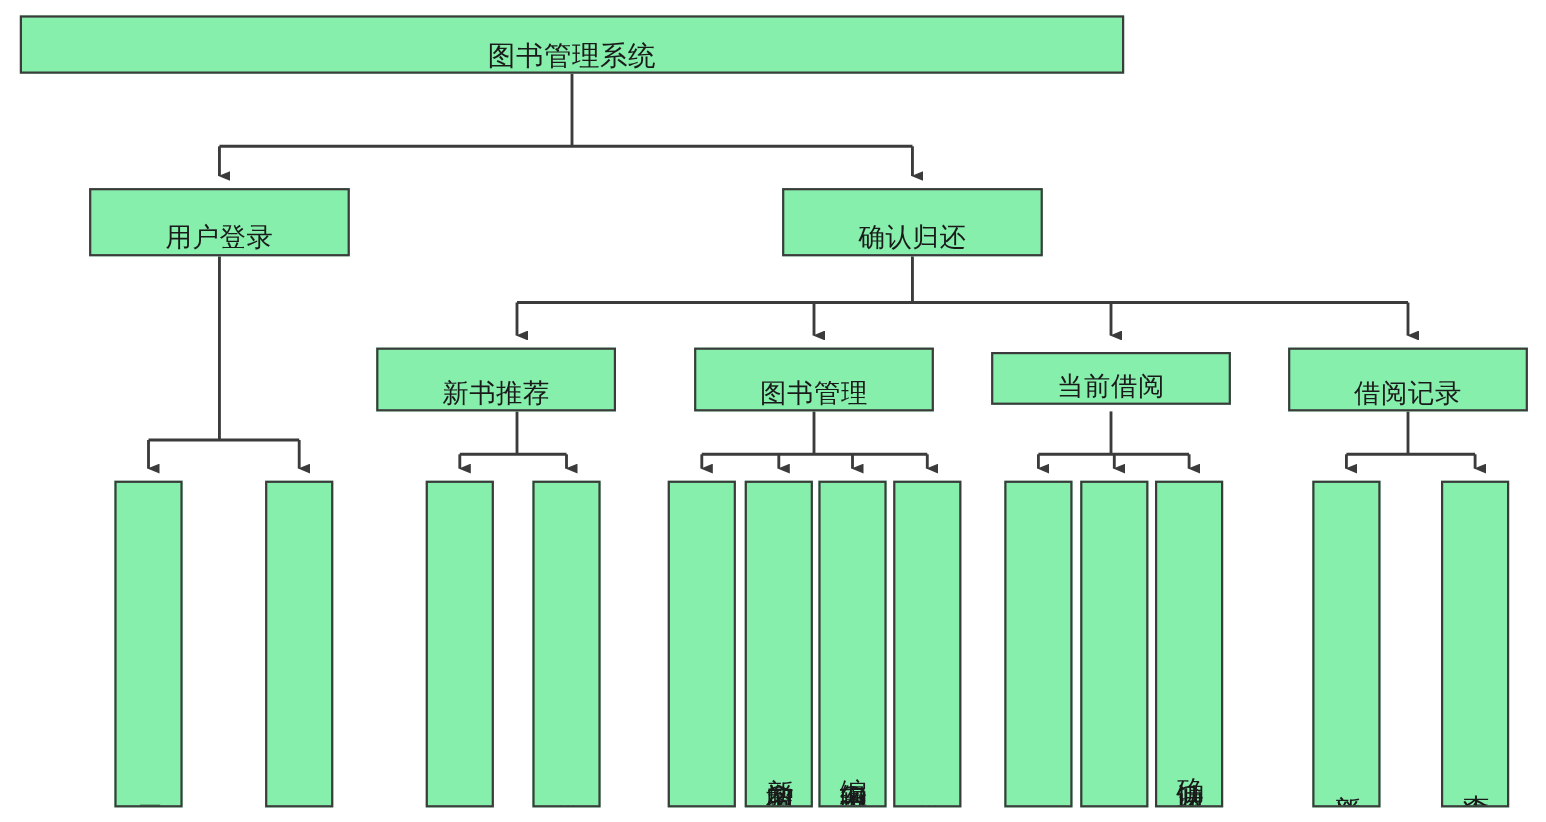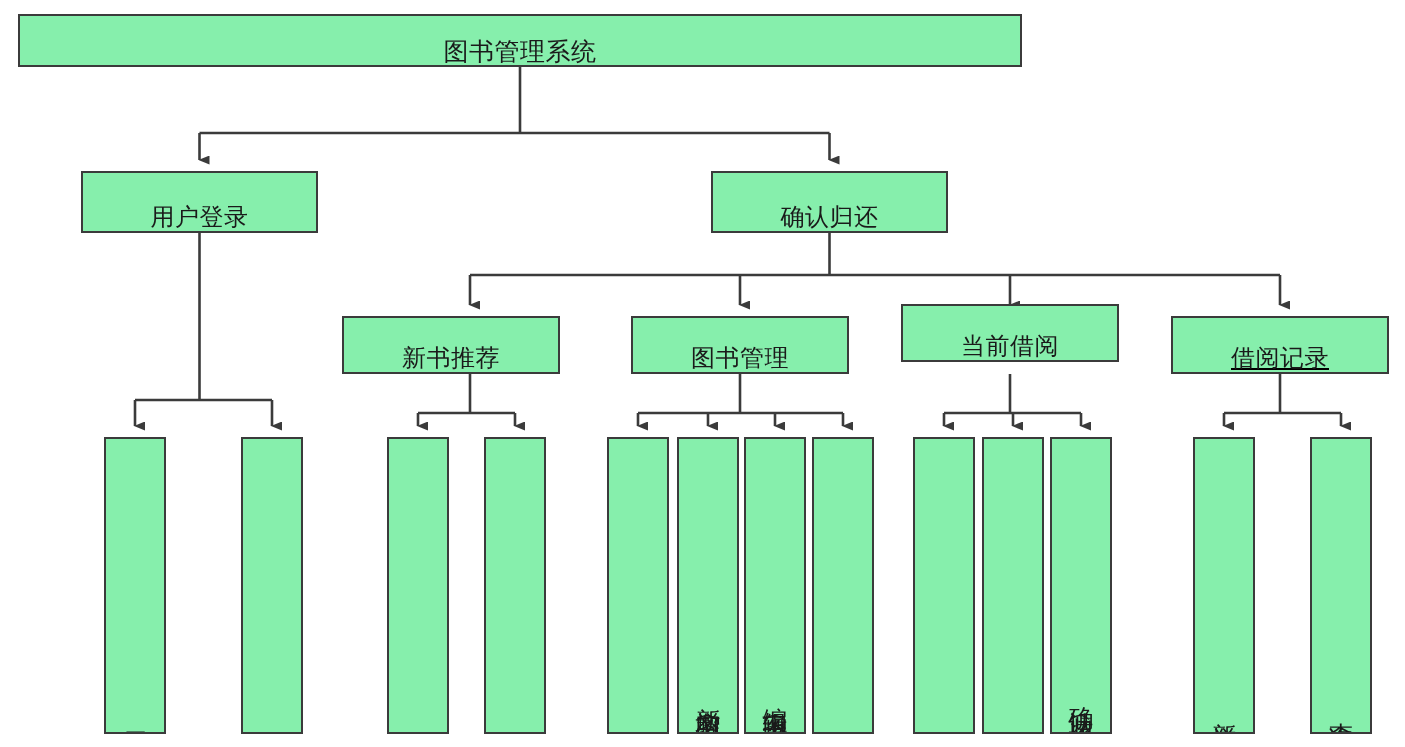--- a/index.html
+++ b/index.html
@@ -124,24 +124,24 @@
       </div>
       <div class="node lvl1" style="left: 711px; top: 171px; width: 237px; height: 62px;">
         <span class="label">确认归还</span>
       </div>
       <div class="node lvl2" style="left: 342px; top: 316px; width: 218px; height: 58px;">
         <span class="label">新书推荐</span>
       </div>
       <div class="node lvl2" style="left: 631px; top: 316px; width: 218px; height: 58px;">
         <span class="label">图书管理</span>
       </div>
-      <div class="node lvl2" style="left: 901px; top: 304px; width: 218px; height: 58px;">
+      <div class="node lvl2" style="left: 901px; top: 320px; width: 218px; height: 48px;">
         <span class="label">当前借阅</span>
       </div>
-      <div class="node lvl2" style="left: 1171px; top: 316px; width: 218px; height: 58px; text-decoration: underline;">
+      <div class="node lvl2" style="left: 1171px; top: 316px; width: 218px; height: 58px;">
         <span class="label">借阅记录</span>
       </div>
       <div class="node leaf" style="left: 104px; top: 437px; width: 62px; height: 297px;">
         <span class="label">用户登录</span>
       </div>
       <div class="node leaf" style="left: 241px; top: 437px; width: 62px; height: 297px;">
         <span class="label">注销登录</span>
       </div>
       <div class="node leaf" style="left: 387px; top: 437px; width: 62px; height: 297px;">
         <span class="label">查询图书</span>

